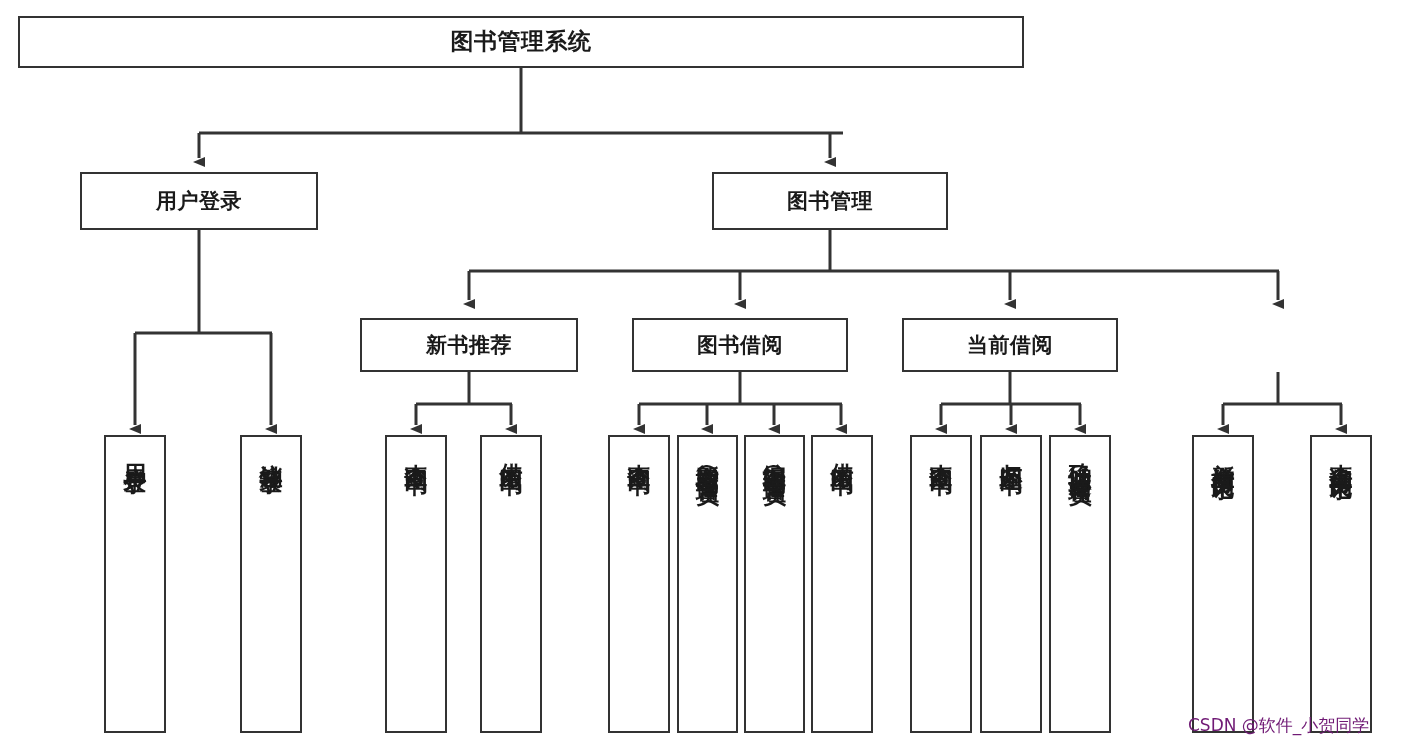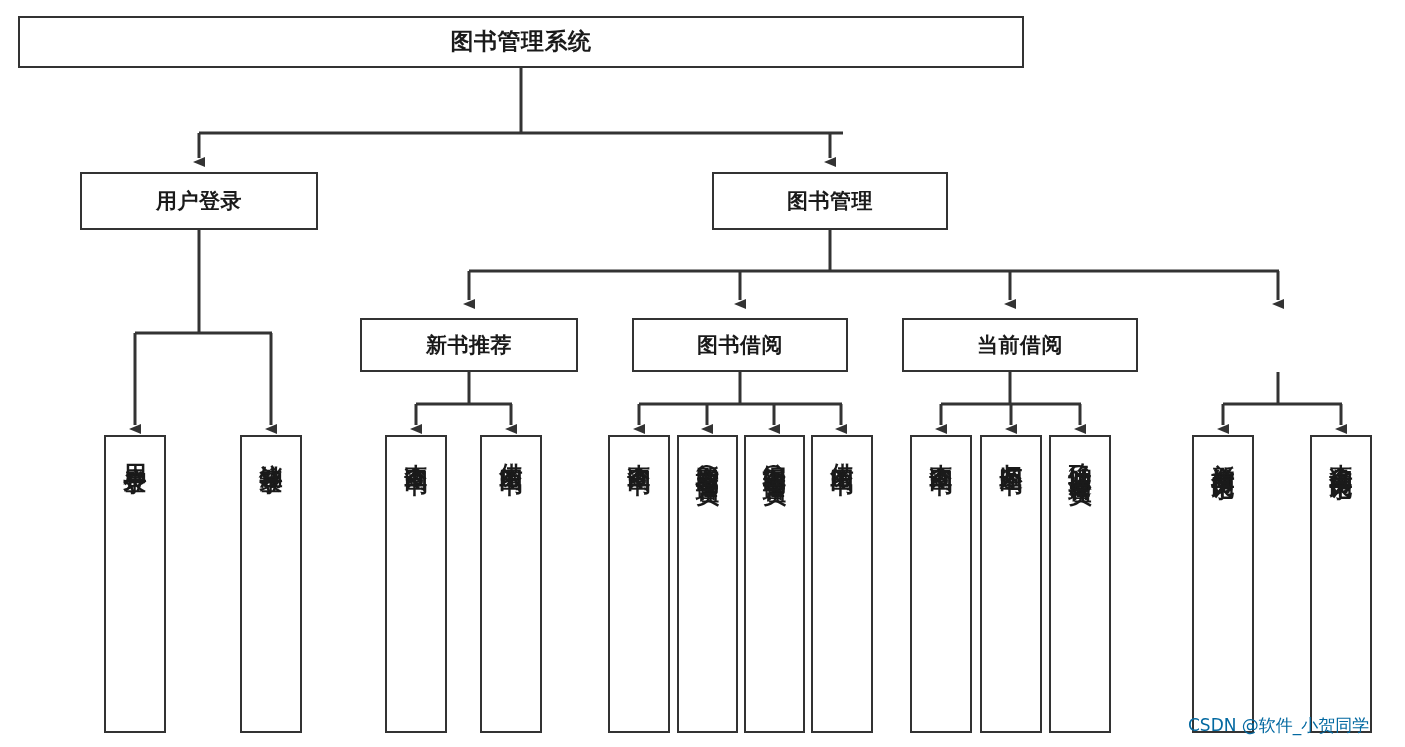--- a/index.html
+++ b/index.html
@@ -59,21 +59,21 @@
     line-height: 1.0;
     letter-spacing: 3px;
     white-space: nowrap;
   }
   .node.root .lbl { font-size: 23px; }
   .watermark {
     position: absolute;
     left: 1188px;
     top: 714px;
     font-size: 17px;
-    color: #0369a1;
+    color: #701a75;
     white-space: nowrap;
     z-index: 5;
     font-family: "DejaVu Sans", "Liberation Sans", sans-serif;
   }
 </style>
 </head>
 <body>
 
 <div id="canvas">
 
@@ -137,21 +137,21 @@
   <div class="node horiz" style="left:360px; top:318px; width:218px; height:54px;">
     <span class="lbl">新书推荐</span>
   </div>
 
   <div class="node horiz" style="left:712px; top:172px; width:236px; height:58px;">
     <span class="lbl">图书管理</span>
   </div>
   <div class="node horiz" style="left:632px; top:318px; width:216px; height:54px;">
     <span class="lbl">图书借阅</span>
   </div>
-  <div class="node horiz" style="left:902px; top:318px; width:236px; height:54px;">
+  <div class="node horiz" style="left:902px; top:318px; width:216px; height:54px;">
     <span class="lbl">当前借阅</span>
   </div>
 
   <div class="node vert" style="left:104px; top:435px; width:62px; height:298px;">
     <span class="lbl">用户登录</span>
   </div>
   <div class="node vert" style="left:240px; top:435px; width:62px; height:298px;">
     <span class="lbl">注销登录</span>
   </div>
 

